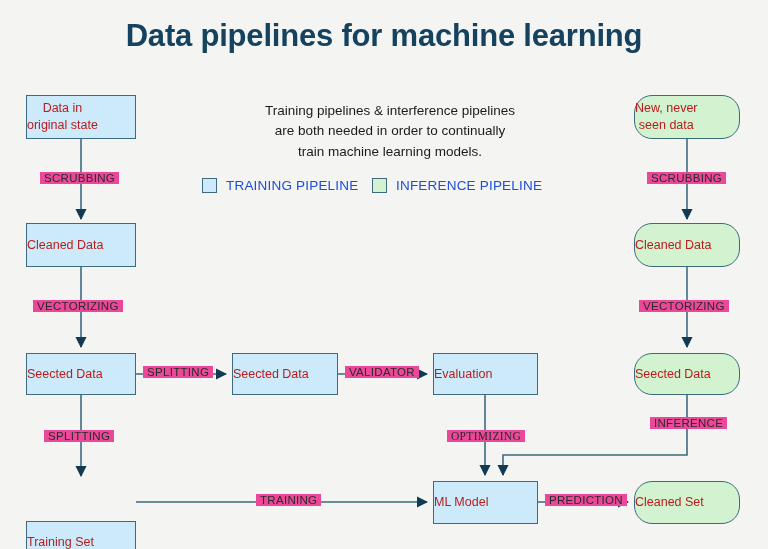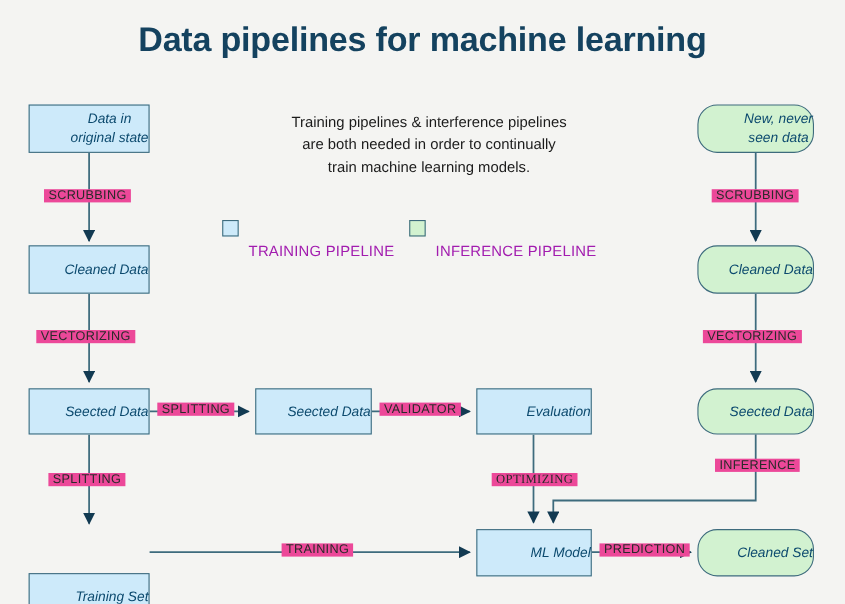--- a/index.html
+++ b/index.html
@@ -39,27 +39,26 @@
     color: #14425f;
     letter-spacing: -0.2px;
   }
 
   .node {
     position: absolute;
     box-sizing: border-box;
     border: 1.6px solid #3d6b7d;
     display: flex;
     align-items: center;
-    justify-content: flex-end;
+    justify-content: flex-start;
     text-align: center;
     font-size: 12.5px;
-    color: #0c4a6e;
+    color: #b91c1c;
     line-height: 1.35;
     z-index: 3;
-    font-style: italic;
   }
   .node.blue { background: #cdeafa; }
   .node.green { background: #d2f2d0; border-radius: 18px; }
 
   .edge-label {
     position: absolute;
     font-size: 11.5px;
     color: #2a2a2a;
     letter-spacing: 0.3px;
     background: #ec4899;
@@ -94,24 +93,23 @@
   .swatch {
     width: 15px;
     height: 15px;
     box-sizing: border-box;
     border: 1.6px solid #3d6b7d;
   }
   .swatch.blue { background: #cdeafa; }
   .swatch.green { background: #d2f2d0; }
   .legend-text {
     font-size: 13.5px;
-    color: #a21caf;
+    color: #1d4ed8;
     letter-spacing: 0.2px;
     white-space: nowrap;
-    margin-top: 43px;
   }
 </style>
 </head>
 <body>
 
 <div id="canvas">
 
   <div class="title">Data pipelines for machine learning</div>
 
   <svg id="wires" viewBox="0 0 768 549">

